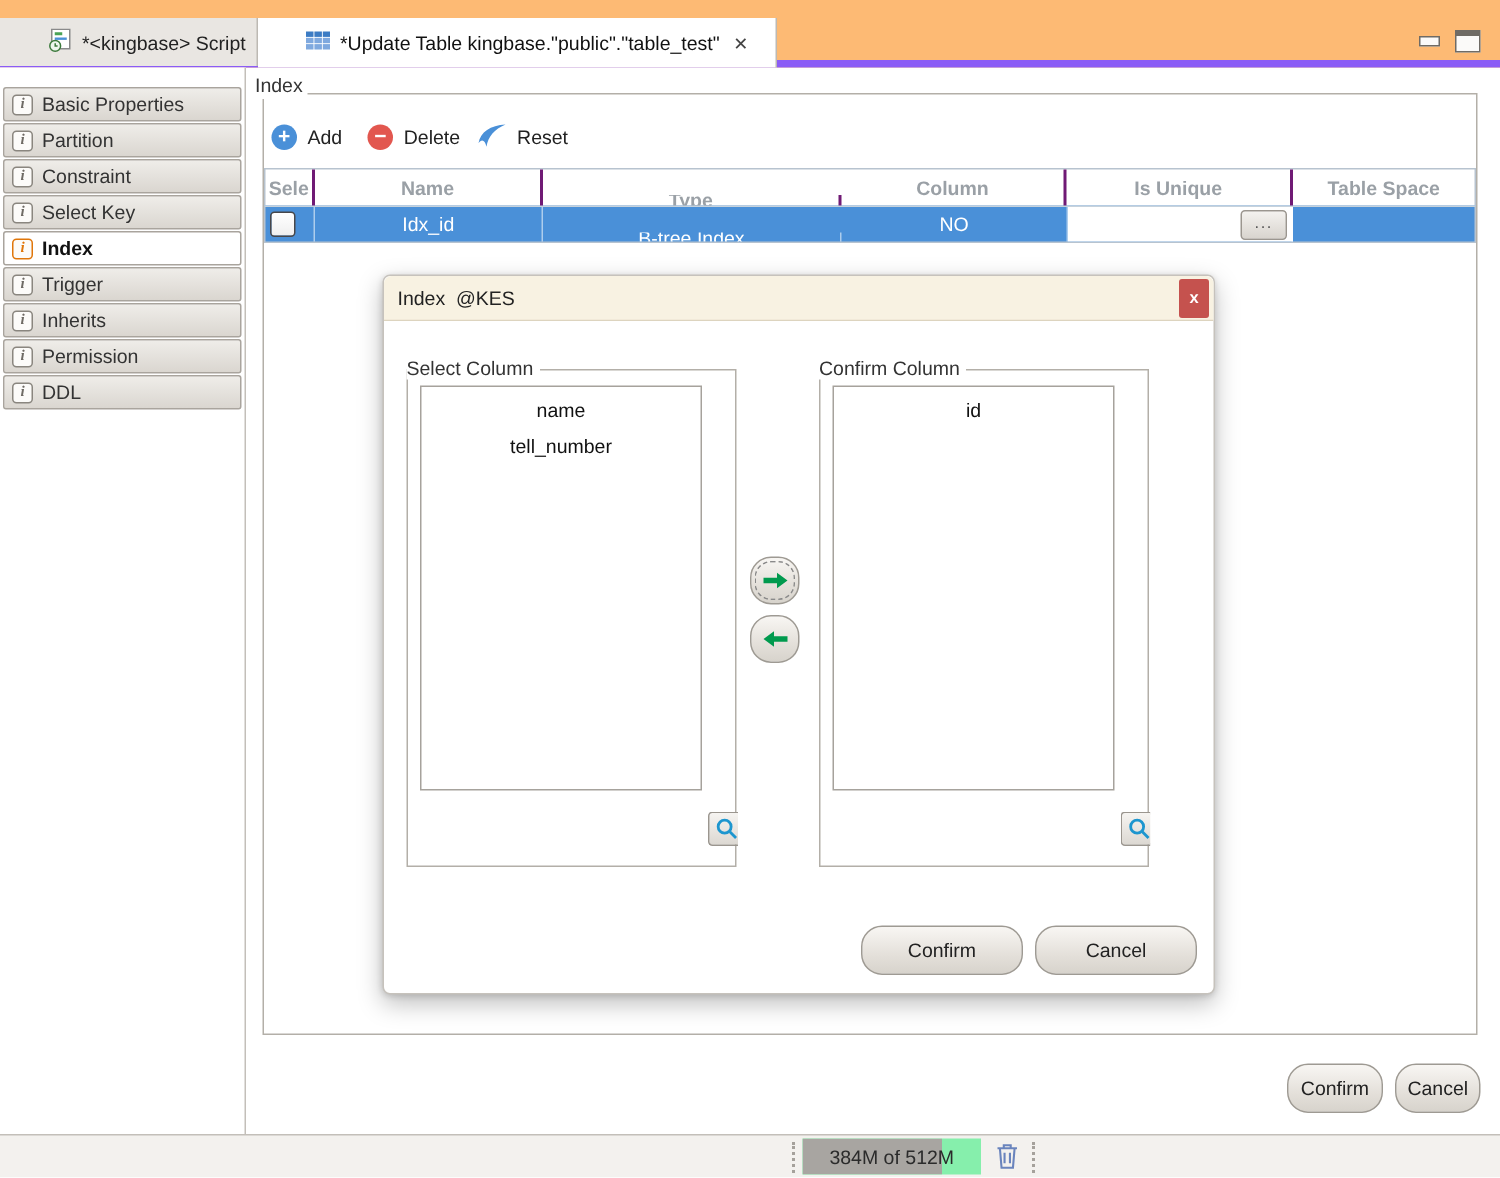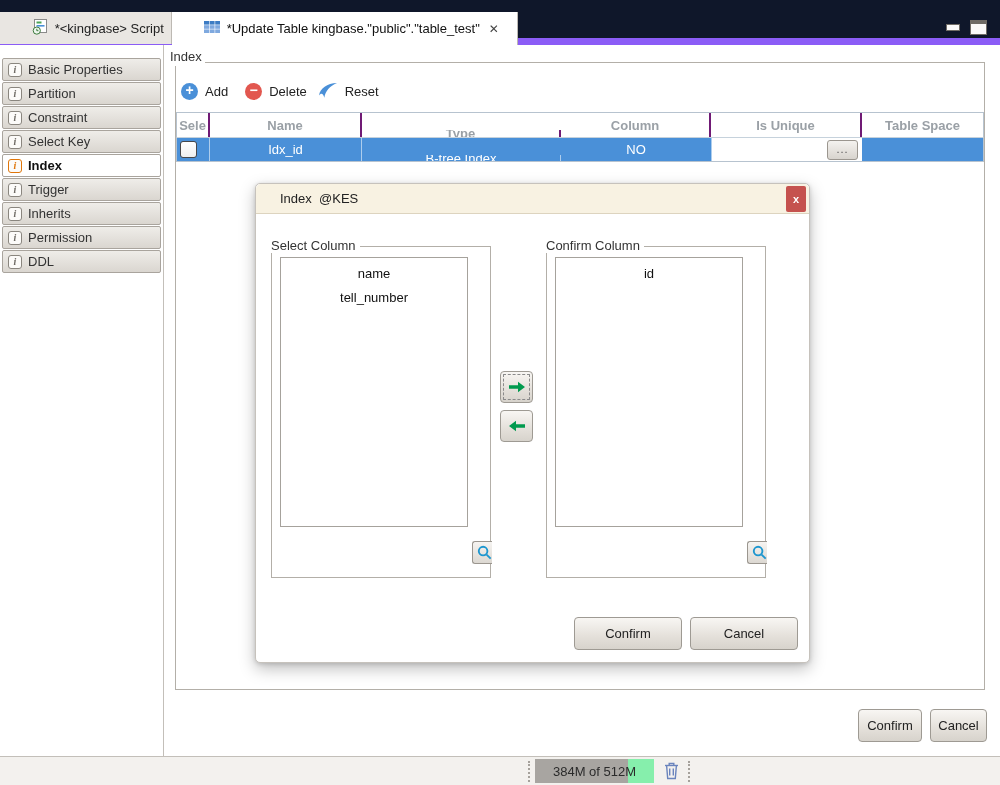--- a/index.html
+++ b/index.html
@@ -1,20 +1,20 @@
 <!DOCTYPE html>
 <html><head>
 <meta charset="utf-8">
 <style>
   * { margin:0; padding:0; box-sizing:border-box; }
   html,body { width:1000px; height:785px; }
   body { font-family:"Liberation Sans","DejaVu Sans",sans-serif; font-size:13px; color:#333; background:#fff; position:relative; overflow:hidden; }
 
   
-  .topbar { position:absolute; left:0; top:0; width:1000px; height:45px; background:#0f172a; border-bottom:7px solid #8b5cf6; }
+  .topbar { position:absolute; left:0; top:0; width:1000px; height:45px; background:#fdba74; border-bottom:5px solid #8b5cf6; }
   .tab { position:absolute; top:12px; height:32px; display:flex; align-items:center; gap:7px; padding:0 10px; cursor:default; white-space:pre; }
   .tab-inactive { left:0; width:172px; background:#e9e6e2; border-right:1px solid #bdb9b3; color:#222; }
   .tab-active { left:172px; width:346px; height:33px; background:#fff; border-right:1px solid #bdb9b3; color:#111; }
   .tab-close { font-size:12px; color:#444; font-weight:bold; margin-left:2px; cursor:pointer; }
   .win-min { position:absolute; right:40px; top:24px; width:14px; height:7px; border:1px solid #6f6b65; background:#fbfaf9; }
   .win-max { position:absolute; right:13px; top:20px; width:17px; height:15px; border:1px solid #6f6b65; border-top-width:4px; background:#fbfaf9; }
 
   
   .sidebar { position:absolute; left:0; top:45px; width:164px; height:711px; background:#fff; border-right:1px solid #c3bfb9; padding:13px 2px 0 2px; display:flex; flex-direction:column; gap:1px; }
   .side-item { height:23px; display:flex; align-items:center; gap:6px; padding:0 5px; background:linear-gradient(#efede9,#dad6d0); border:1px solid #a9a49d; border-radius:2px; color:#333; cursor:pointer; }
@@ -42,38 +42,38 @@
   .grid-row { display:flex; height:25px; background:#4a90d8; color:#fff; border:1px solid #b7c3cf; border-top:1px solid #c6d2dc; }
   .gc { display:flex; align-items:center; justify-content:center; border-right:1px solid rgba(255,255,255,.55); overflow:hidden; }
   .gc:last-child { border-right:none; }
   .c0 { width:33px; } .c1 { width:152px; } .c2 { width:199px;margin-top:17px; } .c3 { width:151px; } .c4 { width:150px; } .c5 { flex:1; }
   .chk { width:17px; height:17px; margin-left:3px; background:linear-gradient(#fff,#efefef); border:1px solid #47474a; border-radius:3px; cursor:pointer; }
   .gc.checkcell { justify-content:flex-start; }
   .gc.editcell { background:#fff; justify-content:flex-end; padding-right:3px; }
   .ellipsis-btn { width:31px; height:20px; background:linear-gradient(#f4f2ef,#d8d4ce); border:1px solid #9b968f; border-radius:3px; color:#555; font-size:11px; letter-spacing:1px; line-height:16px; text-align:center; cursor:pointer; }
 
   
-  .btn { background:linear-gradient(180deg,#f8f6f3,#e4e0da 60%,#d7d3cc); border:1px solid #9e9a93; border-radius:4px; color:#222; display:flex; align-items:center; justify-content:center; cursor:pointer; }
+  .btn { background:linear-gradient(180deg,#f8f6f3,#e4e0da 60%,#d7d3cc); border:1px solid #9e9a93; border-radius:14px; color:#222; display:flex; align-items:center; justify-content:center; cursor:pointer; }
 
   
   .footer-confirm { position:absolute; left:858px; top:709px; width:64px; height:33px; }
   .footer-cancel  { position:absolute; left:930px; top:709px; width:57px; height:33px; }
 
   
   .statusbar { position:absolute; left:0; top:756px; width:1000px; height:29px; background:#f3f1ee; border-top:1px solid #c3bfb9; }
   .grip { position:absolute; top:4px; width:0; height:21px; border-left:2px dotted #a5a19b; cursor:ew-resize; }
   .grip-l { left:528px; } .grip-r { left:688px; }
   .heap { position:absolute; left:535px; top:2px; width:119px; height:24px; display:flex; align-items:center; justify-content:center; background:#86efac; color:#2b2b2b; overflow:hidden; }
   .heap-fill { position:absolute; left:0; top:0; bottom:0; background:#a8a5a1; }
   .heap-text { position:relative; z-index:1; }
   .gc-btn { position:absolute; left:659px; top:2px; width:25px; height:25px; display:flex; align-items:center; justify-content:center; cursor:pointer; }
 
   
   .modal { position:absolute; left:255px; top:183px; width:555px; height:480px; background:#fff; border:1px solid #c6c2bc; border-radius:5px; box-shadow:0 6px 16px rgba(0,0,0,.25), 0 1px 4px rgba(0,0,0,.15); z-index:10; }
-  .modal-title { position:absolute; left:0; top:0; right:0; height:30px; background:#f8f2e2; border-bottom:1px solid #ddd4bf; border-radius:5px 5px 0 0; display:flex; align-items:center; padding-left:24px; color:#222; white-space:pre; cursor:default; }
+  .modal-title { position:absolute; left:0; top:0; right:0; height:30px; background:#f8f2e2; border-bottom:1px solid #ddd4bf; border-radius:5px 5px 0 0; display:flex; align-items:center; padding-left:9px; color:#222; white-space:pre; cursor:default; }
   .modal-close { position:absolute; right:3px; top:2px; width:20px; height:26px; background:#c5524e; color:#fff; font-weight:bold; font-size:11px; display:flex; align-items:center; justify-content:center; border-radius:2px; cursor:pointer; }
 
   .fgroup { position:absolute; width:220px; height:332px; border:1px solid #b3afa8;text-align:center; }
   .fgroup-sel { left:15px; top:62px; }
   .fgroup-con { left:290px; top:62px; }
   .fgroup-legend { position:absolute; left:-1px; top:-9px; background:#fff; padding-right:4px; color:#333; white-space:nowrap; }
   .listbox { position:absolute; left:8px; top:10px; width:188px; height:270px; border:1px solid #a6a29c; background:#fff; padding:4px 0; overflow:hidden; cursor:default; }
   .listbox .li { padding:1px 9px; line-height:22px; color:#111; }
   .search-btn { position:absolute; left:200px; top:294px; width:20px; height:23px; background:linear-gradient(#f6f4f1,#dcd8d2); border:1px solid #9b968f; border-right:none; border-radius:3px 0 0 3px; overflow:hidden; display:flex; align-items:center; padding-left:4px; cursor:pointer; }
 

